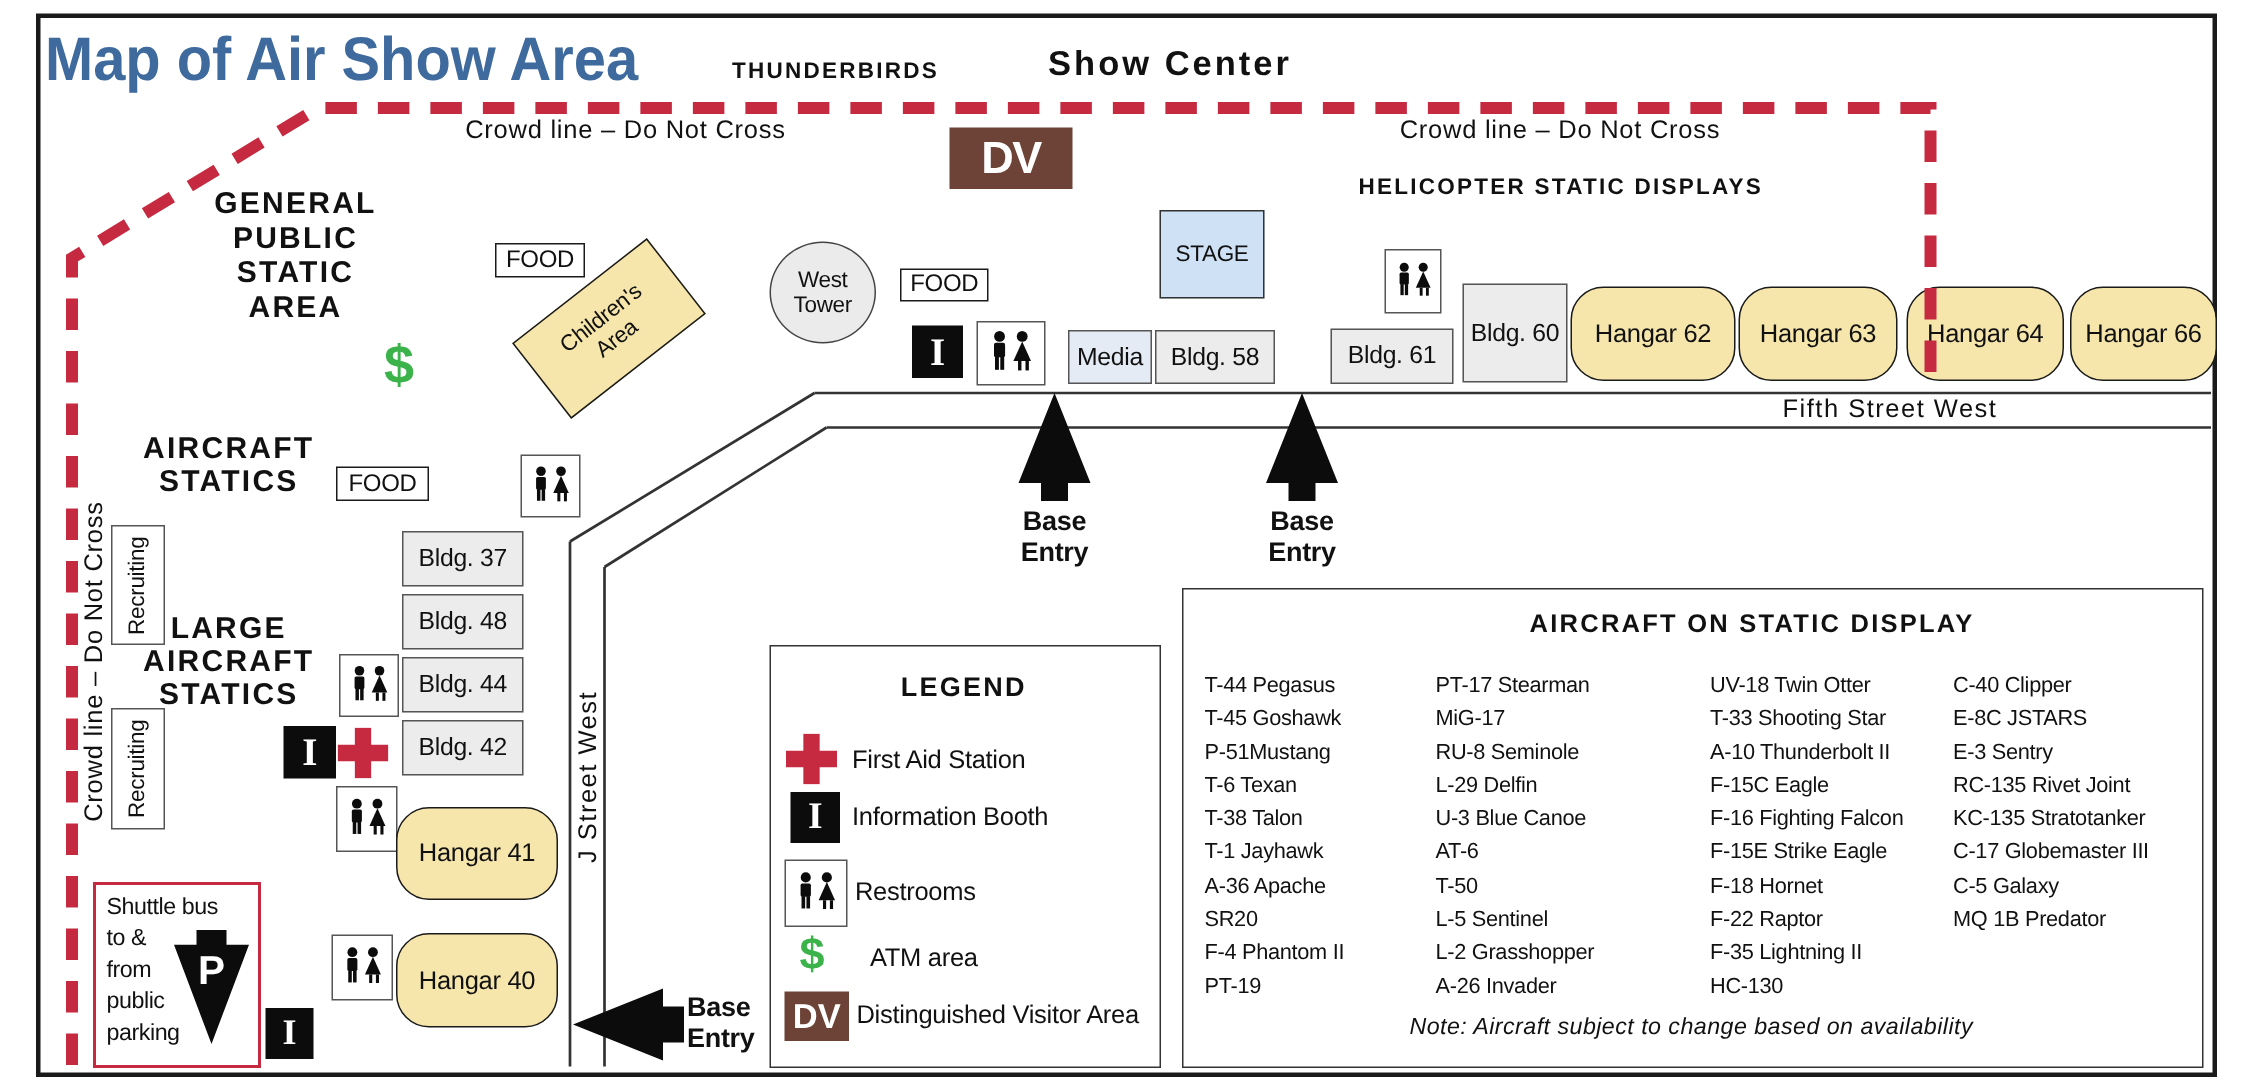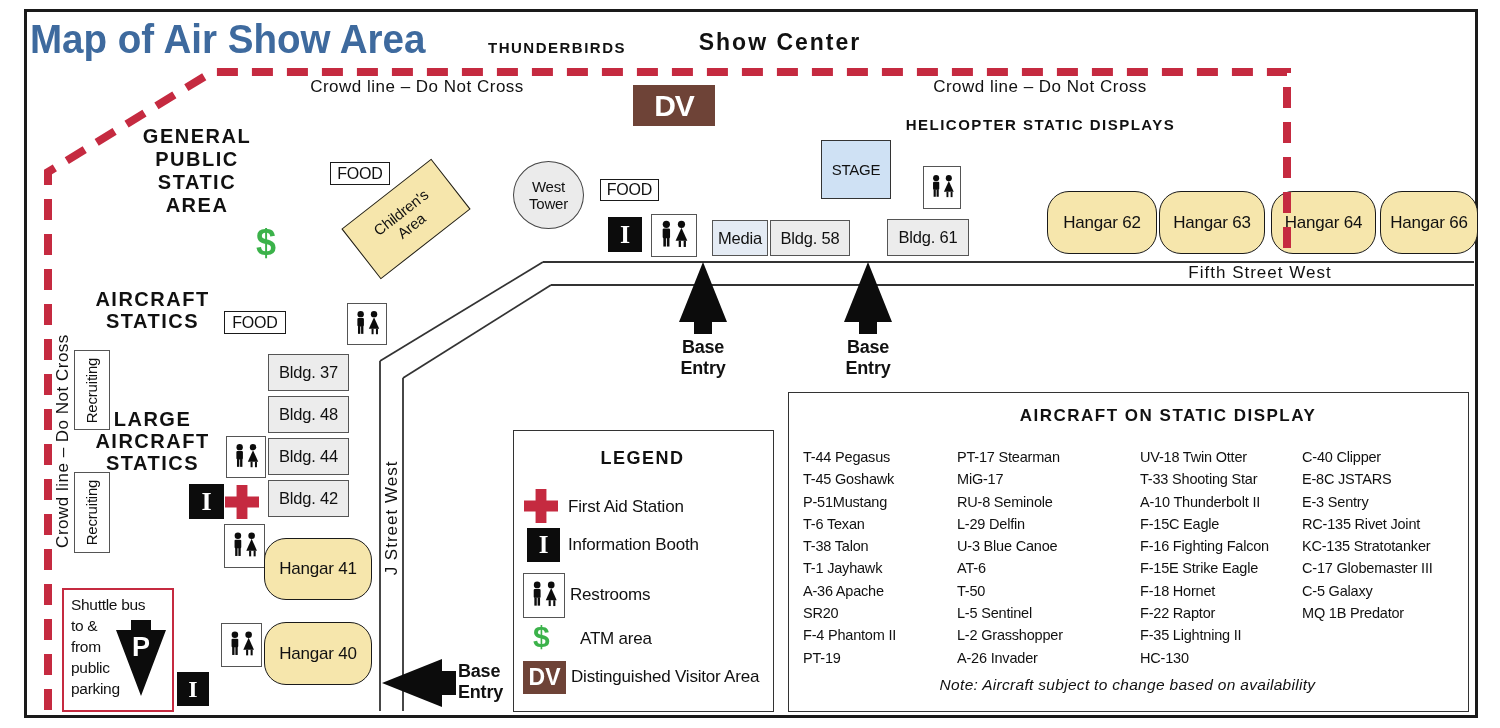--- a/index.html
+++ b/index.html
@@ -19,21 +19,21 @@
   .crowd-side{left:-50px;top:430px;width:226px;height:22px;transform:rotate(-90deg);}
   .zone{font-weight:bold;font-size:20px;letter-spacing:1.5px;line-height:23px;}
   .seating{left:118px;top:125px;width:158px;}
   .acft-statics{left:80px;top:288px;width:145px;line-height:22px;}
   .large-statics{left:80px;top:408px;width:145px;line-height:22px;}
   .heli{left:878px;top:113px;width:325px;font-size:15px;}
   .food{border:1.8px solid #1a1a1a;background:#fff;font-size:16px;letter-spacing:-0.2px;}
   .bldg{border:1.8px solid #555;background:#ececec;font-size:16.5px;letter-spacing:-0.2px;}
   .media{background:#e4ebf4;}
   .hangar{border:1.8px solid #1a1a1a;background:#f6e6ac;border-radius:22px;font-size:17px;letter-spacing:-0.2px;}
-  .stage-box{left:773px;top:140px;width:68px;height:57px;background:#cfe1f4;border:1.5px solid #333;font-size:15px;letter-spacing:-0.2px;margin-left:48px;}
+  .stage-box{left:773px;top:140px;width:68px;height:57px;background:#cfe1f4;border:1.5px solid #333;font-size:15px;letter-spacing:-0.2px;}
   .west-tower{left:513px;top:161px;width:69px;height:66px;background:#ebebeb;border:1.6px solid #444;
               border-radius:50%;font-size:15px;line-height:17px;letter-spacing:-0.2px;text-align:center;}
   .childrens{left:349px;top:187px;width:112px;height:62px;background:#f6e6ac;border:1.6px solid #1a1a1a;
              transform:rotate(-38deg);font-size:15px;line-height:17px;letter-spacing:-0.2px;}
   .dv{background:#6e4337;color:#fff;font-weight:bold;}
   .dv-main{left:633px;top:85px;width:82px;height:41px;font-size:30px;letter-spacing:-1px;}
   .info{background:#0c0c0c;color:#fff;font-family:"Liberation Serif",serif;font-weight:bold;}
   .atm{color:#3bb24a;font-weight:bold;}
   .atm-main{left:256px;top:222px;font-size:36px;}
   .street{font-size:17px;letter-spacing:1px;}
@@ -222,20 +222,21 @@
       <polygon points="31,11.5 24,27 38,27"></polygon>
       <rect x="27.7" y="27" width="2.7" height="7.5"></rect>
       <rect x="33.6" y="27" width="2.7" height="7.5"></rect>
     </g>
   </svg>
 </div>
 
   <div class="abs ctr bldg media" style="left:712px;top:220px;width:54px;height:34px;">Media</div>
   <div class="abs ctr bldg" style="left:770px;top:220px;width:78px;height:34px;">Bldg. 58</div>
   <div class="abs ctr bldg" style="left:887px;top:219px;width:80px;height:35px;">Bldg. 61</div>
+  <div class="abs ctr bldg" style="left:975px;top:189px;width:68px;height:64px;">Bldg. 60</div>
 
   <div class="abs ctr hangar" style="left:1047px;top:191px;width:108px;height:61px;">Hangar 62</div>
   <div class="abs ctr hangar" style="left:1159px;top:191px;width:104px;height:61px;">Hangar 63</div>
   <div class="abs ctr hangar" style="left:1271px;top:191px;width:103px;height:61px;">Hangar 64</div>
   <div class="abs ctr hangar" style="left:1380px;top:191px;width:96px;height:61px;">Hangar 66</div>
 
   <div class="abs ctr bldg" style="left:268px;top:354px;width:79px;height:35px;">Bldg. 37</div>
   <div class="abs ctr bldg" style="left:268px;top:396px;width:79px;height:35px;">Bldg. 48</div>
   <div class="abs ctr bldg" style="left:268px;top:438px;width:79px;height:35px;">Bldg. 44</div>
   <div class="abs ctr bldg" style="left:268px;top:480px;width:79px;height:35px;">Bldg. 42</div>

